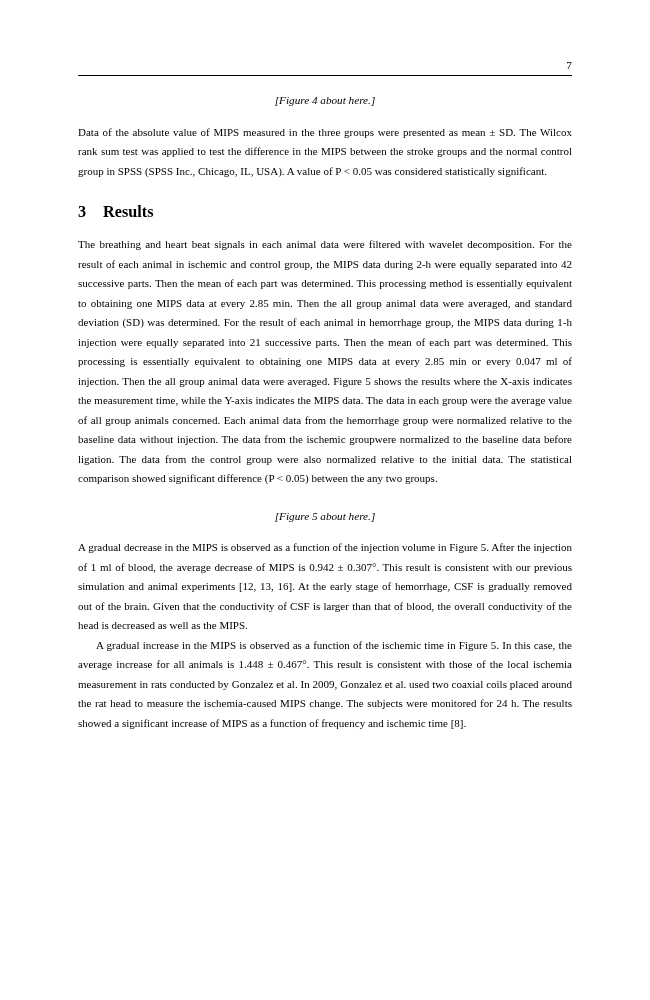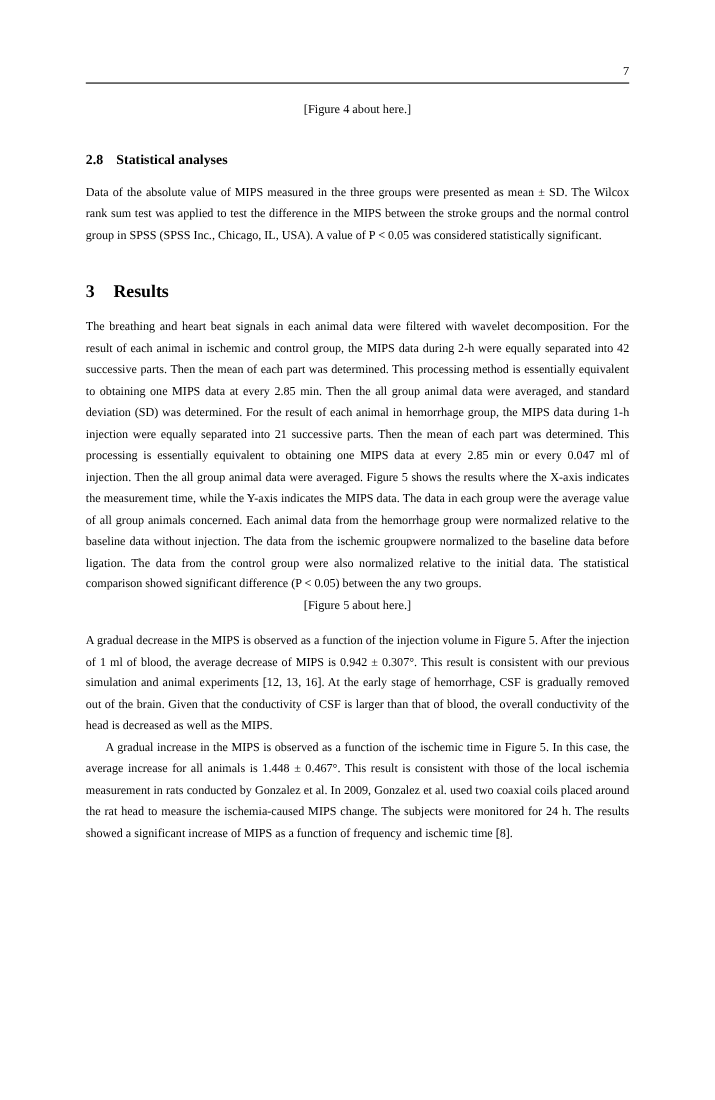--- a/index.html
+++ b/index.html
@@ -43,39 +43,40 @@
     width: 100%;
     height: 1.3px;
     background: #000000;
     margin-top: 3px;
   }
   
   .figure-note {
     text-align: center;
     font-size: 11.2px;
     line-height: 19.5px;
+    font-style: italic;
   }
   .fig4-wrap { margin-top: 15px; }
-  .fig5-wrap { margin-top: 0; }
+  .fig5-wrap { margin-top: 18px; }
 
   
   .subsection-heading {
     font-weight: bold;
     font-size: 12.6px;
     line-height: 18px;
     margin-top: 25px;
     margin-bottom: 0;
   }
   .subsection-heading .num { margin-right: 12px; }
 
   .section-heading {
     font-weight: bold;
     font-size: 16.2px;
     line-height: 22px;
-    margin-top: 30px;
+    margin-top: 20px;
     margin-bottom: 0;
   }
   .section-heading .num { margin-right: 17px; }
 
   
   p.body {
     font-size: 11px;
     line-height: 19.5px;
     text-align: justify;
     text-justify: inter-word;
@@ -93,23 +94,20 @@
 
     <div class="header-block">
       <div class="page-number">7</div>
       <div class="header-rule"></div>
     </div>
 
     <div class="fig4-wrap">
       <div class="figure-note">[Figure 4 about here.]</div>
     </div>
 
-    <div class="subsection-heading">
-      <span class="num">2.8</span><span>Statistical analyses</span>
-    </div>
 
     <p class="body after-heading">Data of the absolute value of MIPS measured in the three groups were presented as mean ± SD. The Wilcox rank sum test was applied to test the difference in the MIPS between the stroke groups and the normal control group in SPSS (SPSS Inc., Chicago, IL, USA). A value of P &lt; 0.05 was considered statistically significant.</p>
 
     <div class="section-heading">
       <span class="num">3</span><span>Results</span>
     </div>
 
     <p class="body after-heading">The breathing and heart beat signals in each animal data were filtered with wavelet decomposition. For the result of each animal in ischemic and control group, the MIPS data during 2-h were equally separated into 42 successive parts. Then the mean of each part was determined. This processing method is essentially equivalent to obtaining one MIPS data at every 2.85 min. Then the all group animal data were averaged, and standard deviation (SD) was determined. For the result of each animal in hemorrhage group, the MIPS data during 1-h injection were equally separated into 21 successive parts. Then the mean of each part was determined. This processing is essentially equivalent to obtaining one MIPS data at every 2.85 min or every 0.047 ml of injection. Then the all group animal data were averaged. Figure 5 shows the results where the X-axis indicates the measurement time, while the Y-axis indicates the MIPS data. The data in each group were the average value of all group animals concerned. Each animal data from the hemorrhage group were normalized relative to the baseline data without injection. The data from the ischemic groupwere normalized to the baseline data before ligation. The data from the control group were also normalized relative to the initial data. The statistical comparison showed significant difference (P &lt; 0.05) between the any two groups.</p>
 
     <div class="fig5-wrap">

